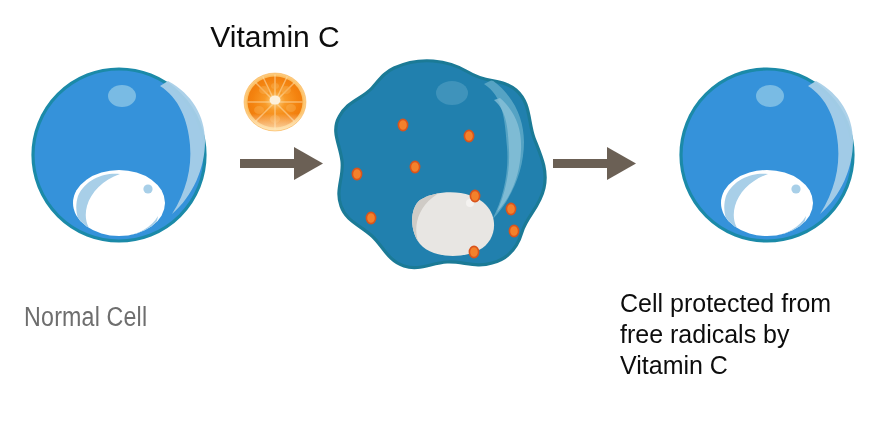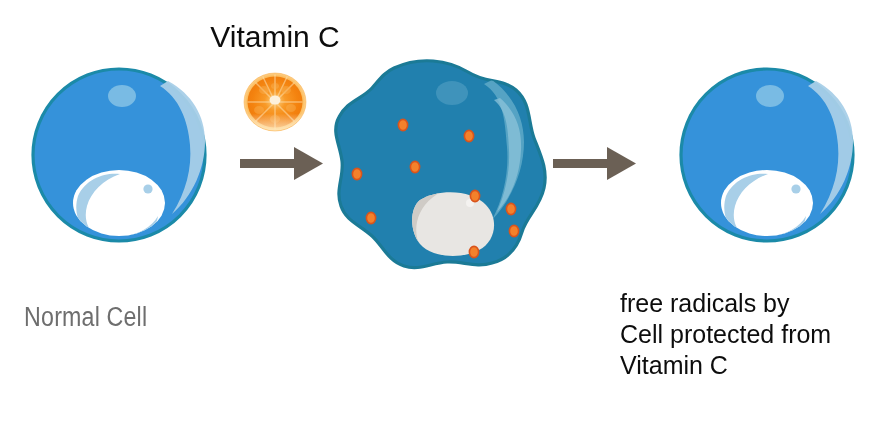--- a/index.html
+++ b/index.html
@@ -262,18 +262,18 @@
   </svg>
 
   <div class="title-vitc">Vitamin C</div>
 
   <div class="caption cap-normal">
     <div class="caption-condensed">Normal Cell</div>
   </div>
 
 
   <div class="caption cap-protected">
+    <span class="ln">Cell protected from</span>
     <span class="ln">free radicals by</span>
-    <span class="ln">Cell protected from</span>
     <span class="ln">Vitamin C</span>
   </div>
 
 </div>
 
 </body></html>

